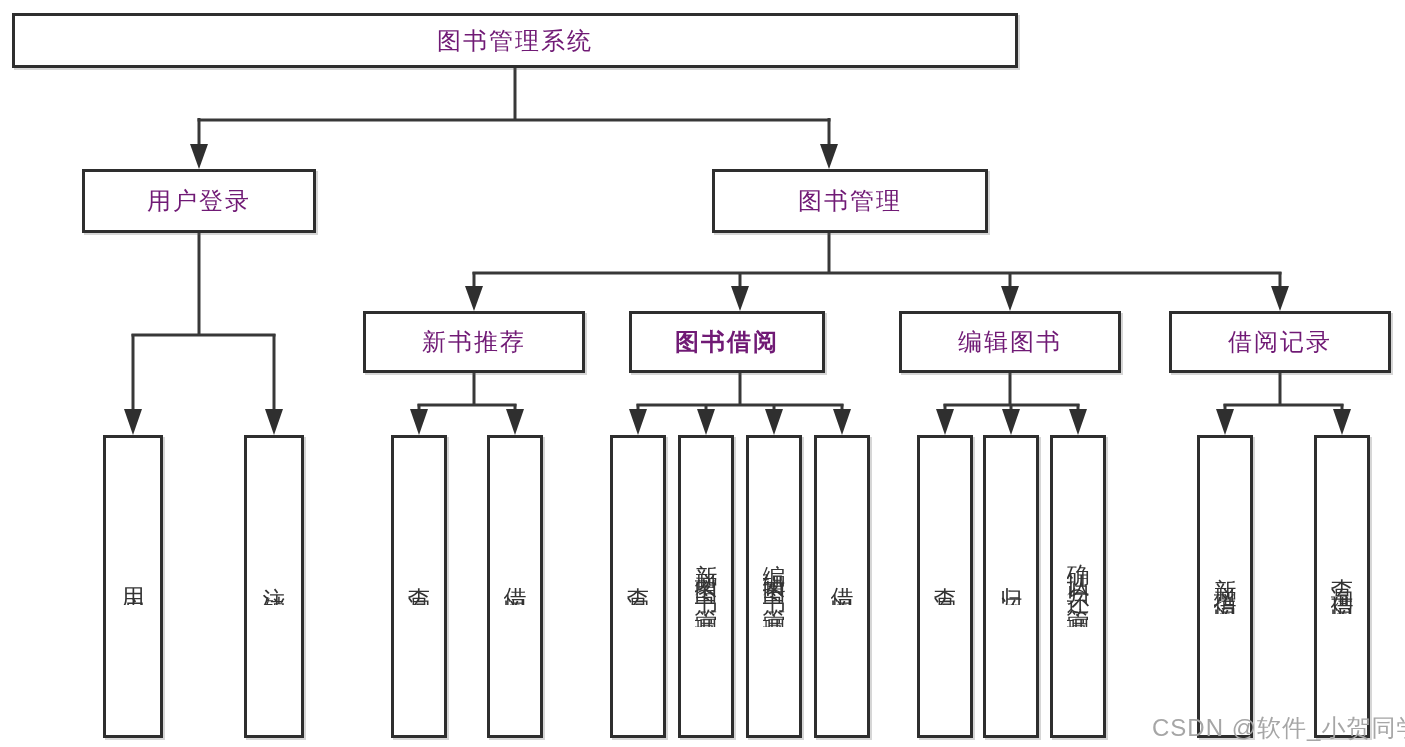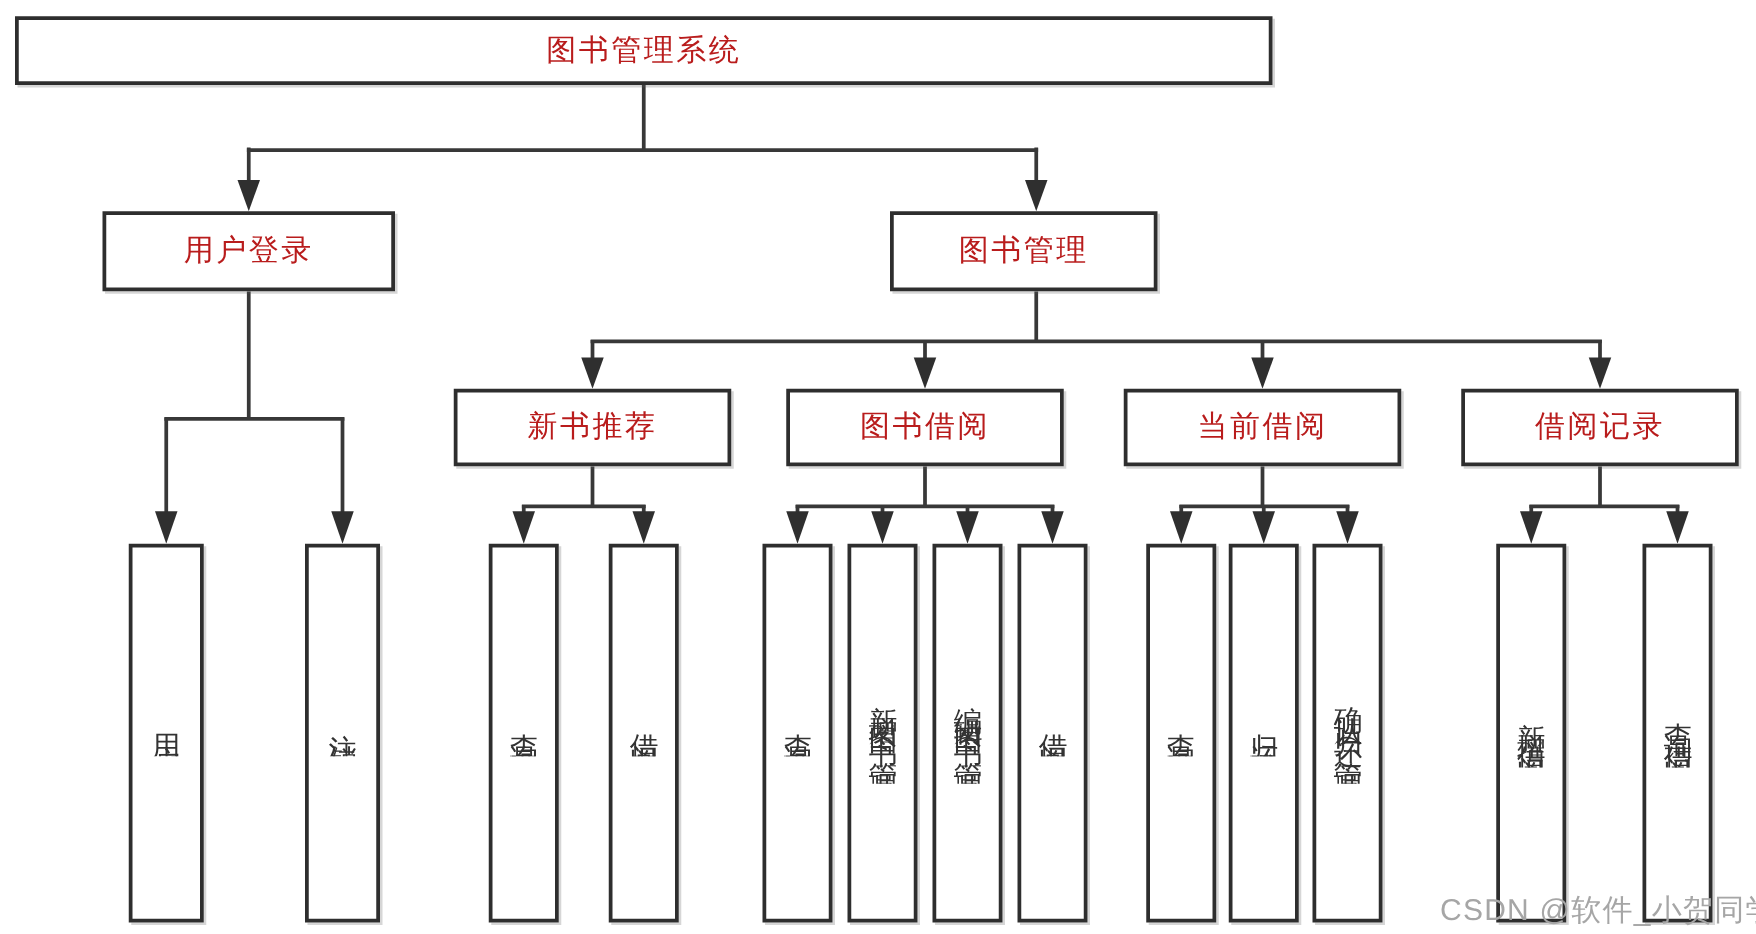--- a/index.html
+++ b/index.html
@@ -38,21 +38,21 @@
     box-shadow: 2px 2px 0 rgba(90, 90, 90, 0.25);
     display: flex;
     align-items: center;
     justify-content: center;
     z-index: 2;
     color: #333333;
   }
   .hlabel {
     font-size: 24px;
     letter-spacing: 2px;
-    color: #b91c1c;
+    color: #701a75;
     white-space: nowrap;
     line-height: 1;
   }
   .vbox .vlabel {
     writing-mode: vertical-rl;
     text-orientation: mixed;
     font-size: 23px;
     letter-spacing: 9px;
     line-height: 1;
     color: #333333;
@@ -151,32 +151,32 @@
     </g>
   </svg>
 
   <div class="node" style="left:12px; top:13px; width:1006px; height:55px;">
     <span class="hlabel">图书管理系统</span>
   </div>
 
   <div class="node" style="left:82px; top:169px; width:234px; height:64px;">
     <span class="hlabel">用户登录</span>
   </div>
-  <div class="node" style="left:712px; top:169px; width:214px; height:64px;">
+  <div class="node" style="left:712px; top:169px; width:276px; height:64px;">
     <span class="hlabel">图书管理</span>
   </div>
 
   <div class="node" style="left:363px; top:311px; width:222px; height:62px;align-items:center;">
     <span class="hlabel">新书推荐</span>
   </div>
-  <div class="node" style="left:629px; top:311px; width:222px; height:62px;">
+  <div class="node" style="left:629px; top:311px; width:196px; height:62px;font-weight:bold;">
     <span class="hlabel">图书借阅</span>
   </div>
   <div class="node" style="left:899px; top:311px; width:222px; height:62px;">
-    <span class="hlabel">当前借阅</span>
+    <span class="hlabel">编辑图书</span>
   </div>
   <div class="node" style="left:1169px; top:311px; width:222px; height:62px;">
     <span class="hlabel">借阅记录</span>
   </div>
 
   <div class="node vbox" style="left:103px; top:435px; width:60px; height:303px;">
     <span class="vlabel">用户登录</span>
   </div>
   <div class="node vbox" style="left:244px; top:435px; width:60px; height:303px;">
     <span class="vlabel">注销登录</span>

